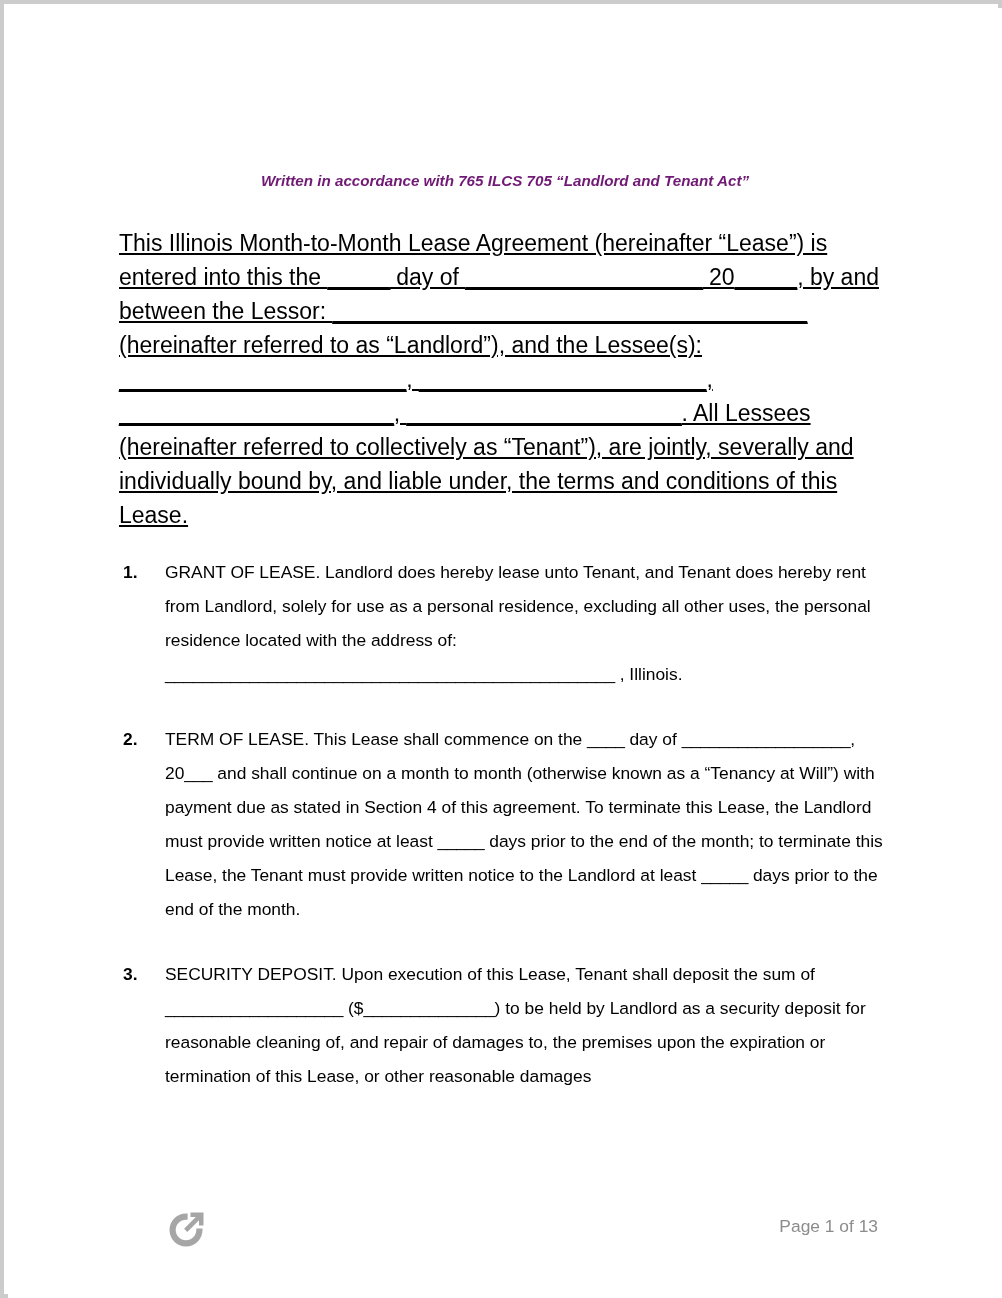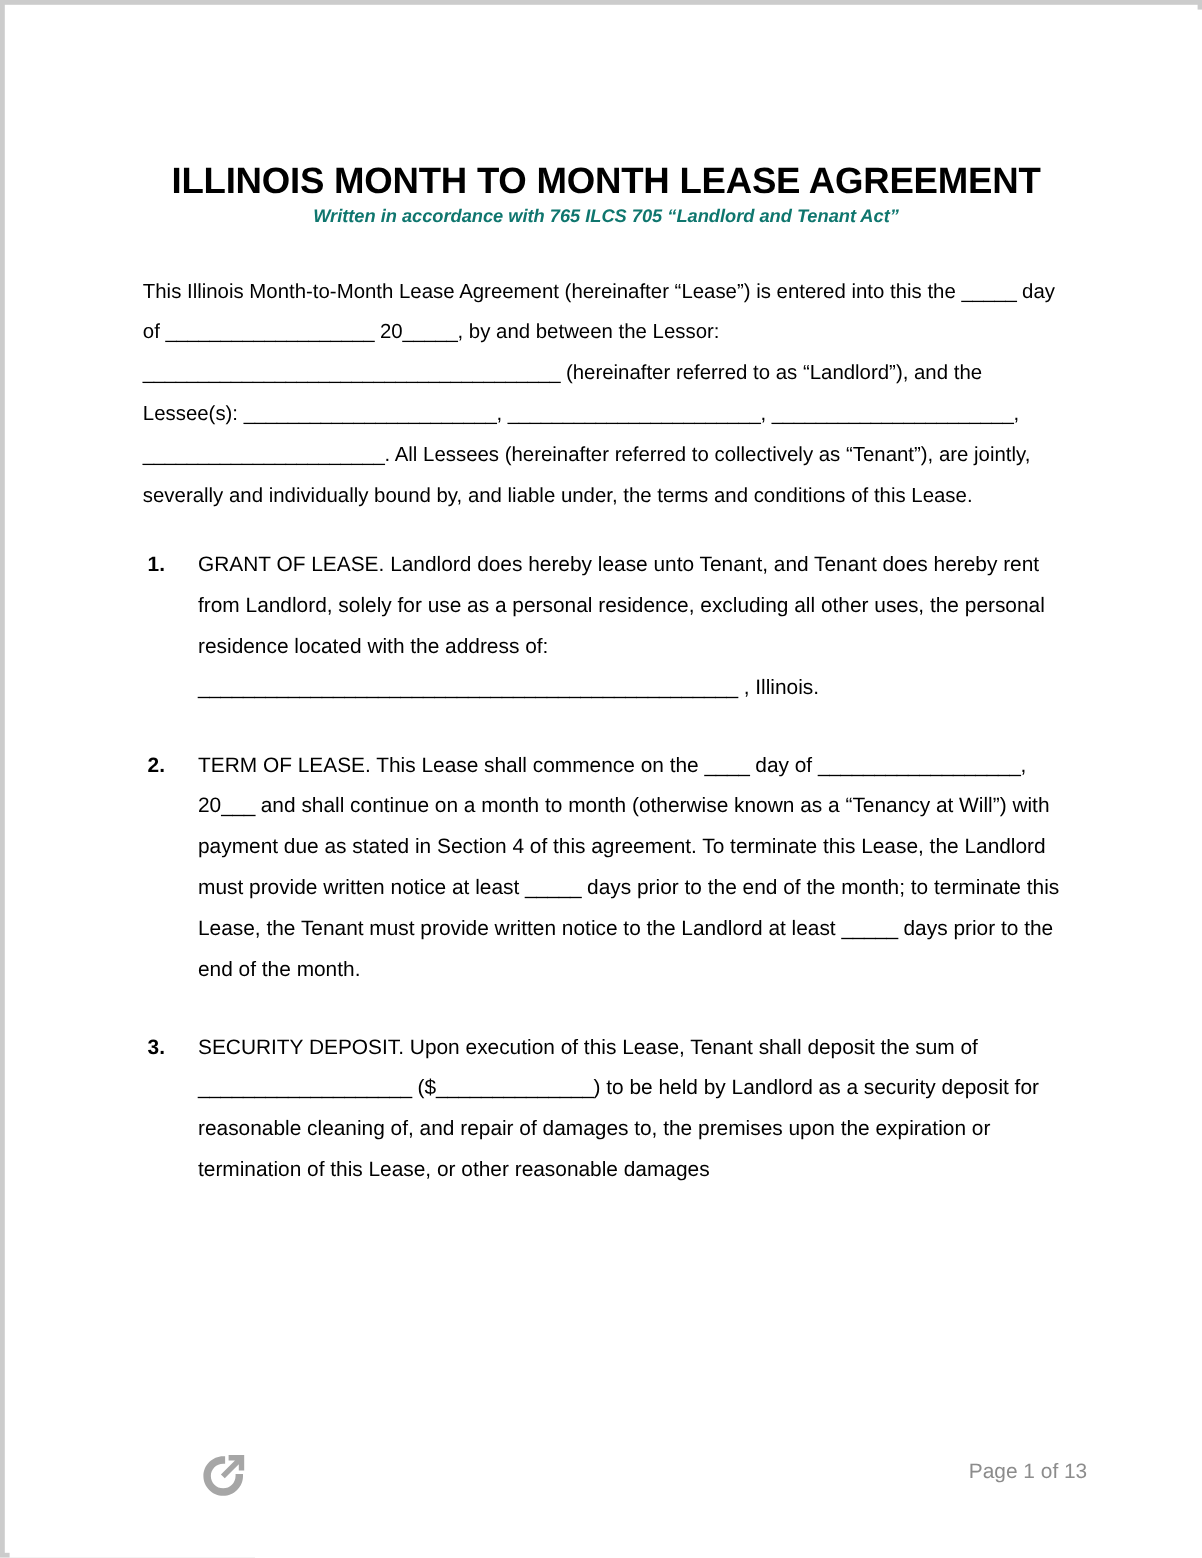--- a/index.html
+++ b/index.html
@@ -49,37 +49,38 @@
 
   .doc-subtitle {
     position: absolute;
     top: 164px;
     left: 0;
     width: 994px;
     text-align: center;
     font-size: 15.2px;
     font-weight: bold;
     font-style: italic;
-    color: #0f766e;
+    color: #701a75;
   }
 
   
   .body-area {
     position: absolute;
     top: 218px;
     left: 111px;
     width: 772px;
   }
 
   p.para {
     margin: 0 0 23px 0;
-    font-size: 17px;
+    font-size: 23px;
     line-height: 34px;
     color: #000000;
     text-align: left;
+    text-decoration: underline;
   }
 
   
   .clause {
     position: relative;
     padding-left: 46px;
     margin: 0 0 31px 0;
     font-size: 17.4px;
     line-height: 34px;
     color: #000000;
@@ -99,34 +100,33 @@
   
   .footer-logo {
     position: absolute;
     left: 152px;
     top: 1196px;
     width: 52px;
     height: 52px;
   }
   .page-number {
     position: absolute;
-    right: 96px;
+    right: 124px;
     top: 1208px;
     font-size: 17.4px;
     color: #8c8c8c;
     text-align: left;
   }
 </style>
 </head>
 <body>
 
 <div class="page-frame">
   <div class="page">
 
-    <h1 class="doc-title">ILLINOIS MONTH TO MONTH LEASE AGREEMENT</h1>
 
     <div class="doc-subtitle">Written in accordance with 765 ILCS 705 “Landlord and Tenant Act”</div>
 
     <div class="body-area">
 
       <p class="para"><span>This Illinois Month-to-Month Lease Agreement (hereinafter “Lease”) is entered into this the </span><span class="blank">_____</span><span> day of </span><span class="blank">___________________</span><span> 20</span><span class="blank">_____</span><span>, by and between the Lessor: </span><span class="blank">______________________________________</span><span> (hereinafter referred to as “Landlord”), and the Lessee(s): </span><span class="blank">_______________________</span><span>, </span><span class="blank">_______________________</span><span>, </span><span class="blank">______________________</span><span>, </span><span class="blank">______________________</span><span>. All Lessees (hereinafter referred to collectively as “Tenant”), are jointly, severally and individually bound by, and liable under, the terms and conditions of this Lease.</span></p>
 
 
       <div class="clause">
         <span class="num">1.</span><span class="lbl">GRANT OF LEASE.</span><span>  Landlord does hereby lease unto Tenant, and Tenant does hereby rent from Landlord, solely for use as a personal residence, excluding all other uses, the personal residence located with the address of: </span><span class="blank">________________________________________________</span><span> , Illinois.</span>

